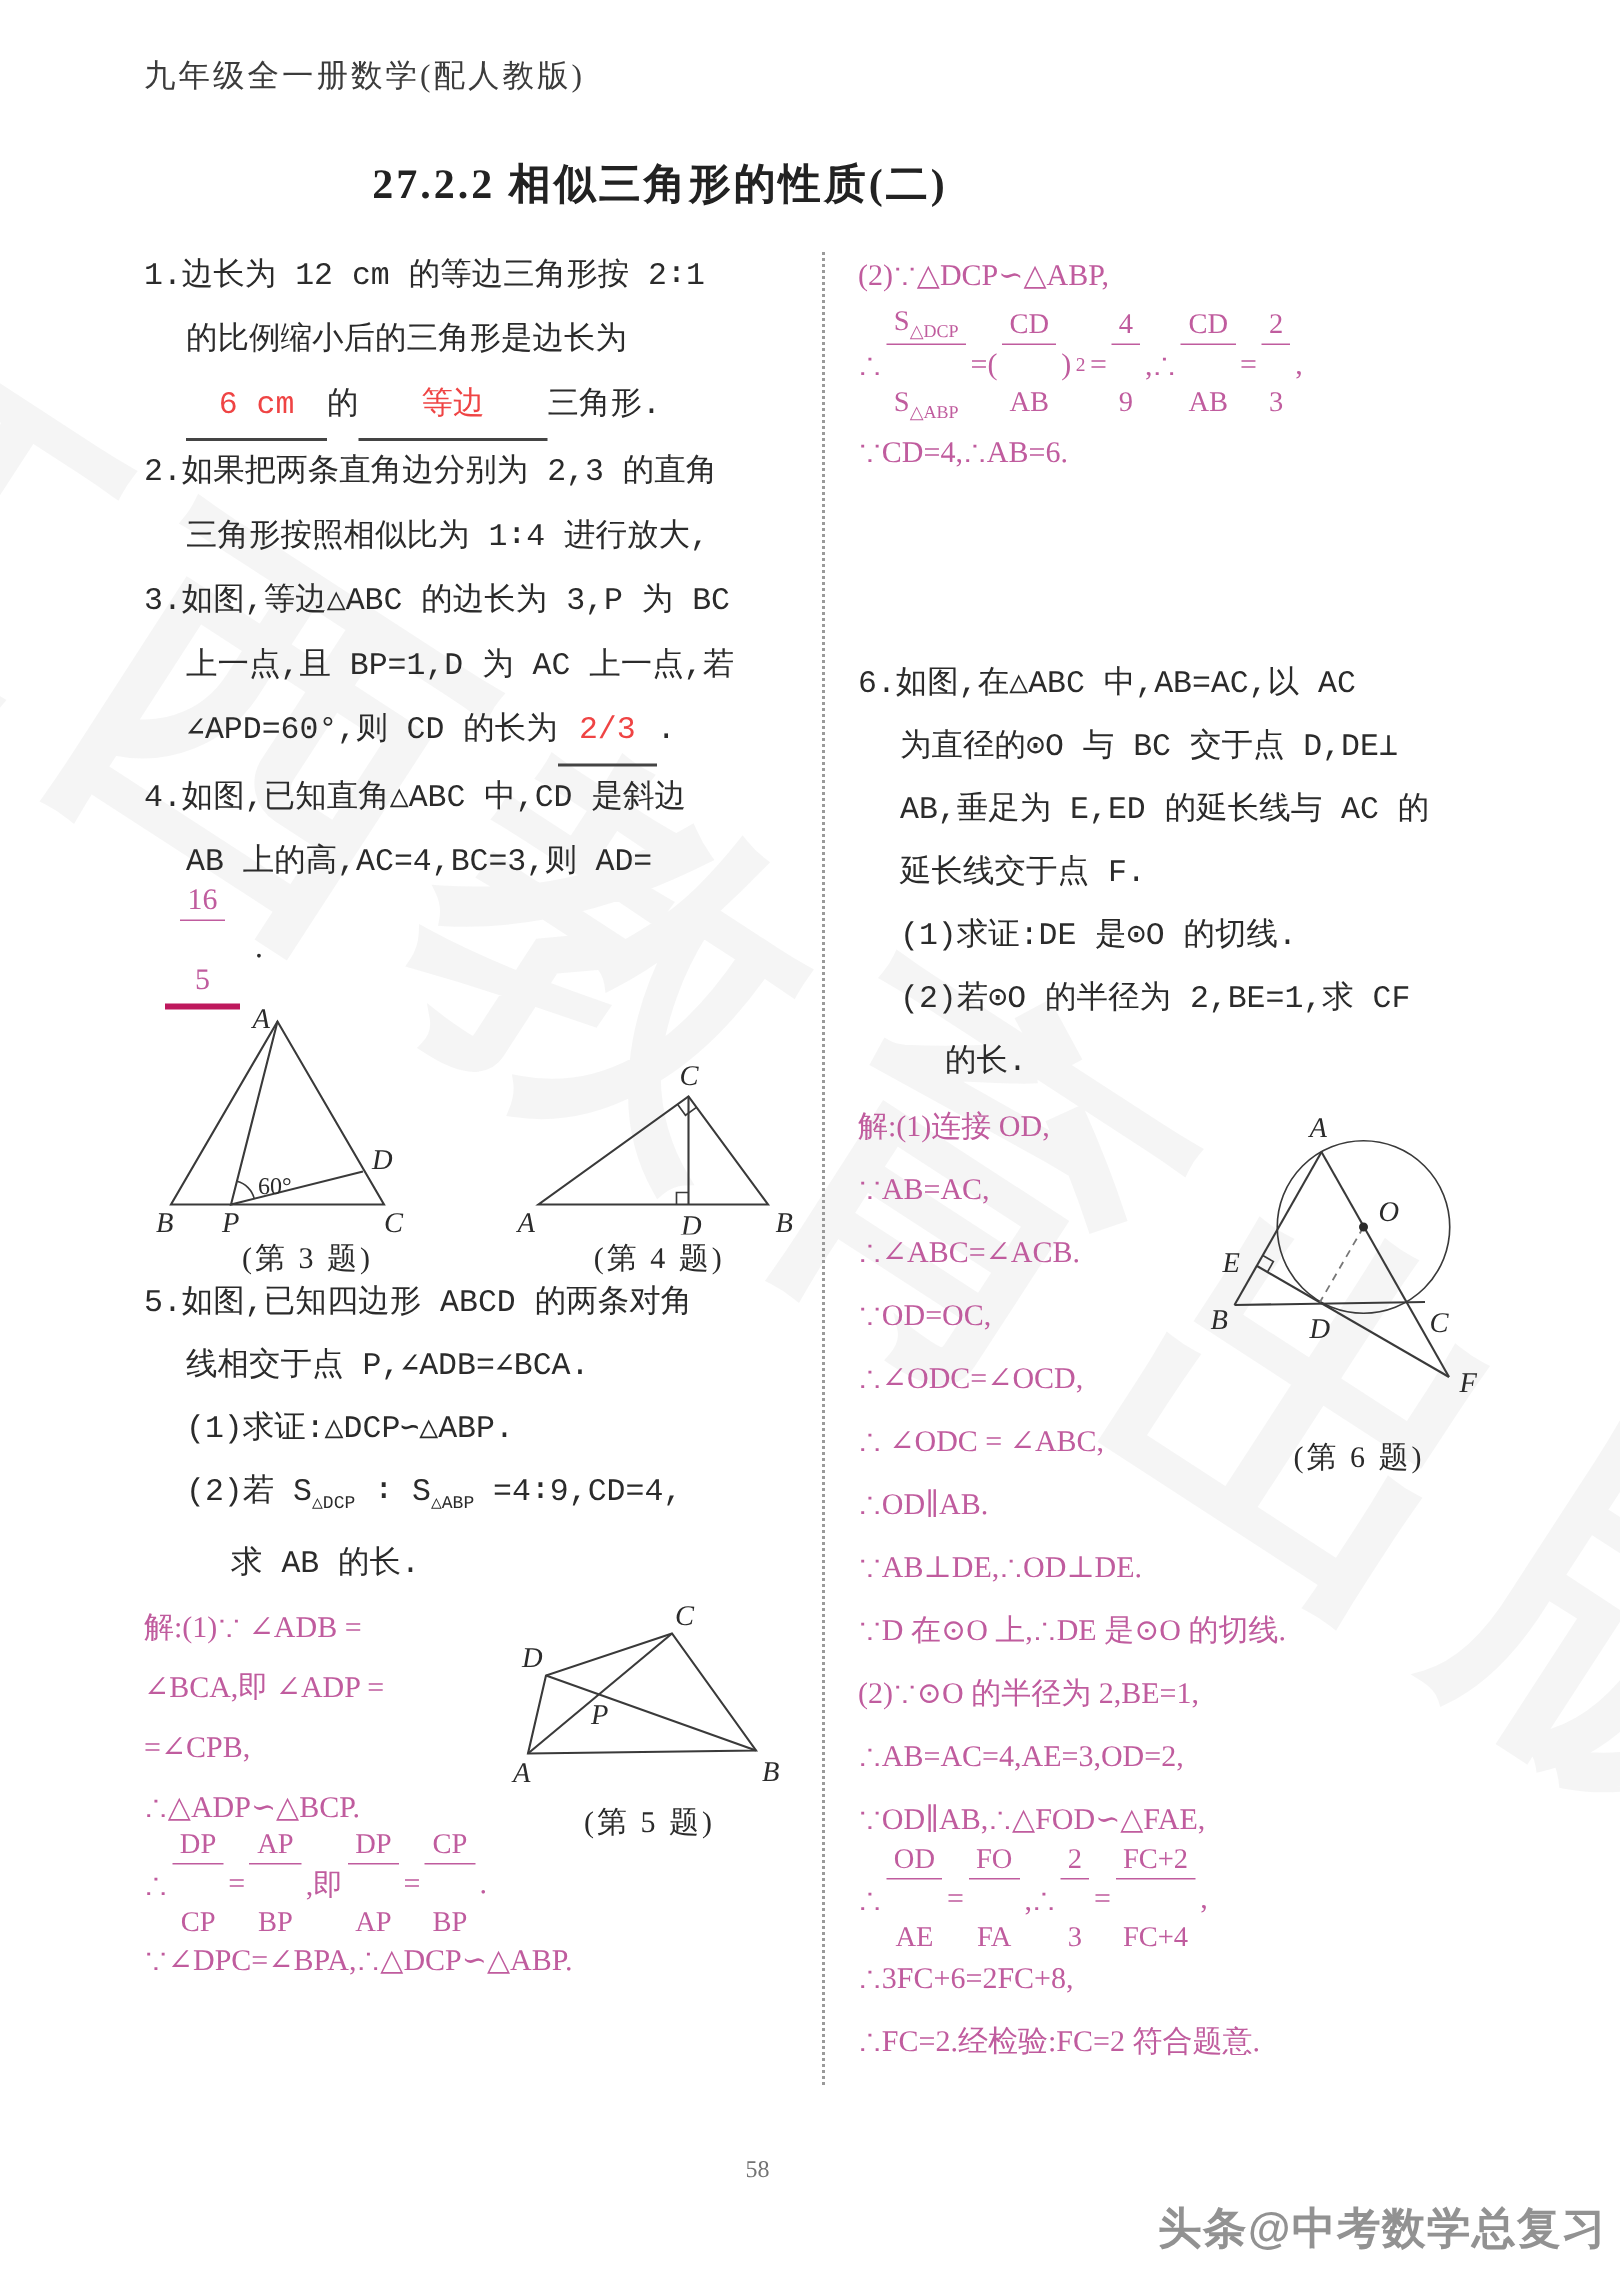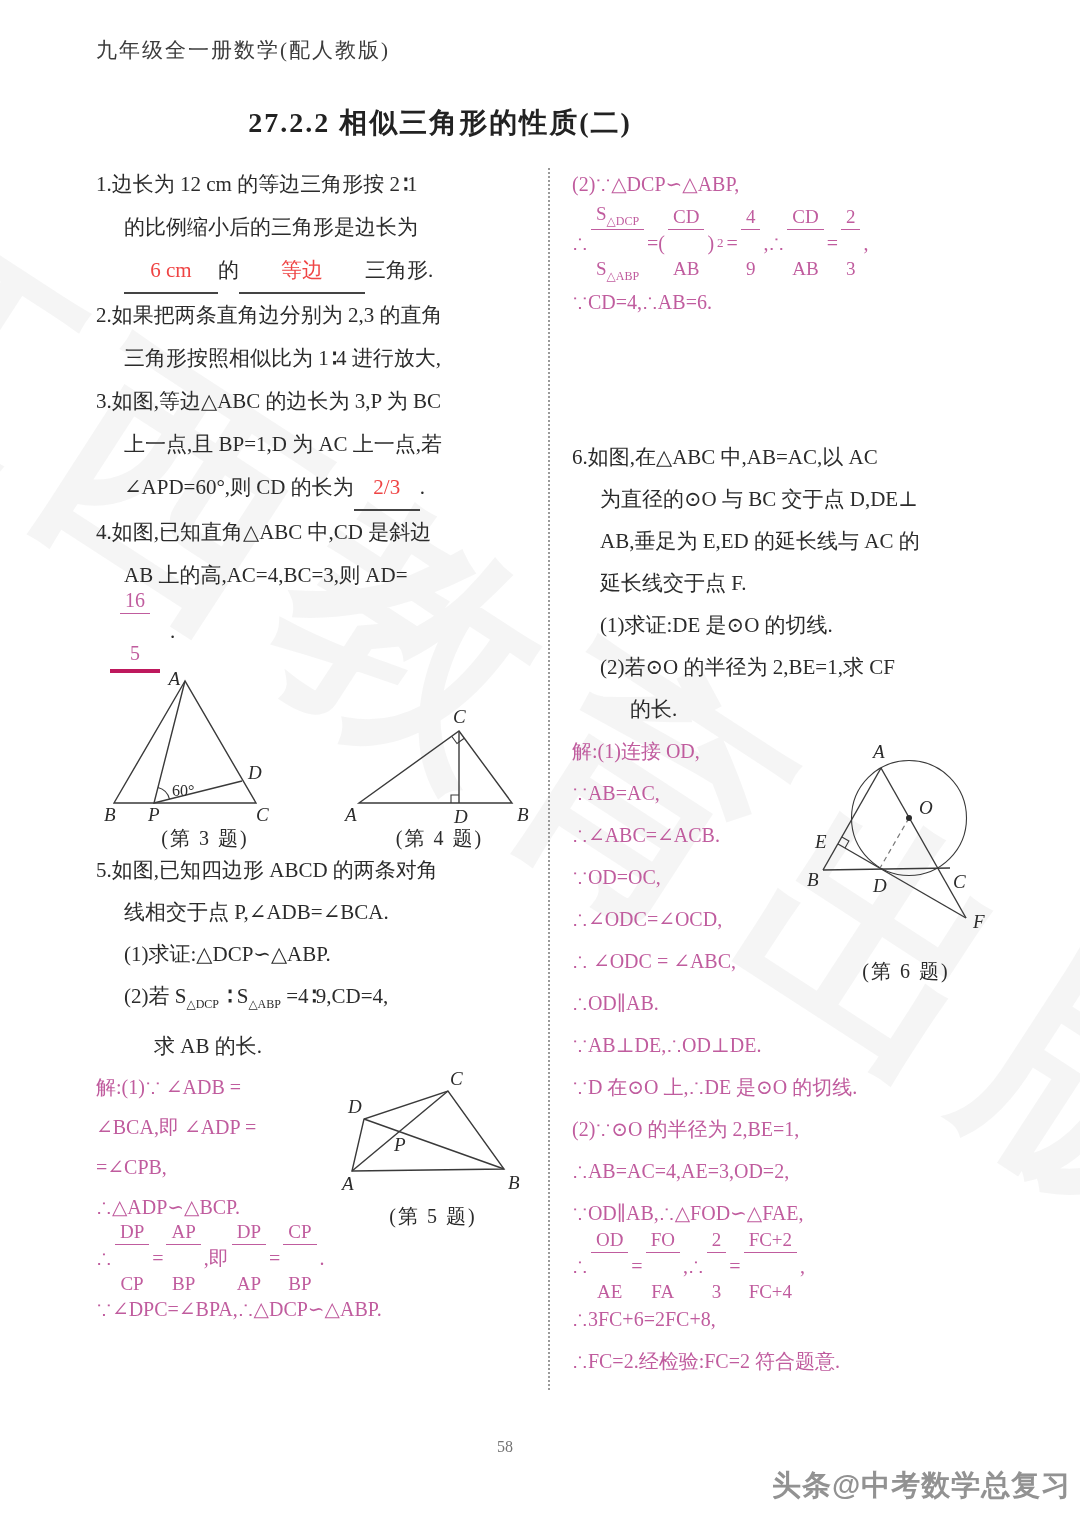--- a/index.html
+++ b/index.html
@@ -10,21 +10,21 @@
         white-space:nowrap;letter-spacing:28px;z-index:0;pointer-events:none;}
   .layer{position:relative;z-index:1;}
   .header{position:absolute;top:36px;left:96px;font-size:21px;color:#3c3c3c;letter-spacing:2px;}
   .title{position:absolute;top:104px;left:0;width:880px;text-align:center;
          font-size:28px;font-weight:bold;letter-spacing:2px;color:#222;}
   .divider{position:absolute;top:168px;left:548px;height:1222px;width:0;
            border-left:2px dotted #9a9a9a;}
   .col-left{position:absolute;top:163px;left:96px;width:446px;}
   .col-right{position:absolute;top:163px;left:572px;width:455px;}
   .prob{font-size:21px;}
-  .prob .ln{line-height:43px;white-space:nowrap;}
+  .prob .ln{line-height:43px;white-space:nowrap;font-family:Liberation Mono, monospace;}
   .p6 .ln{line-height:42px;}
   .ind{padding-left:28px;}
   .ind2{padding-left:58px;}
   .pink{color:#c05c9e;}
   .sol{font-size:20px;color:#c05c9e;}
   .sol .ln{line-height:40px;white-space:nowrap;}
   .sol6 .ln{line-height:42px;}
   .blank{display:inline-block;text-align:center;border-bottom:2px solid #444;
          color:#ef4444;padding:0 4px;}
   .w90{min-width:86px;} .w120{min-width:118px;} .w55{min-width:52px;} .w60{min-width:58px;}

